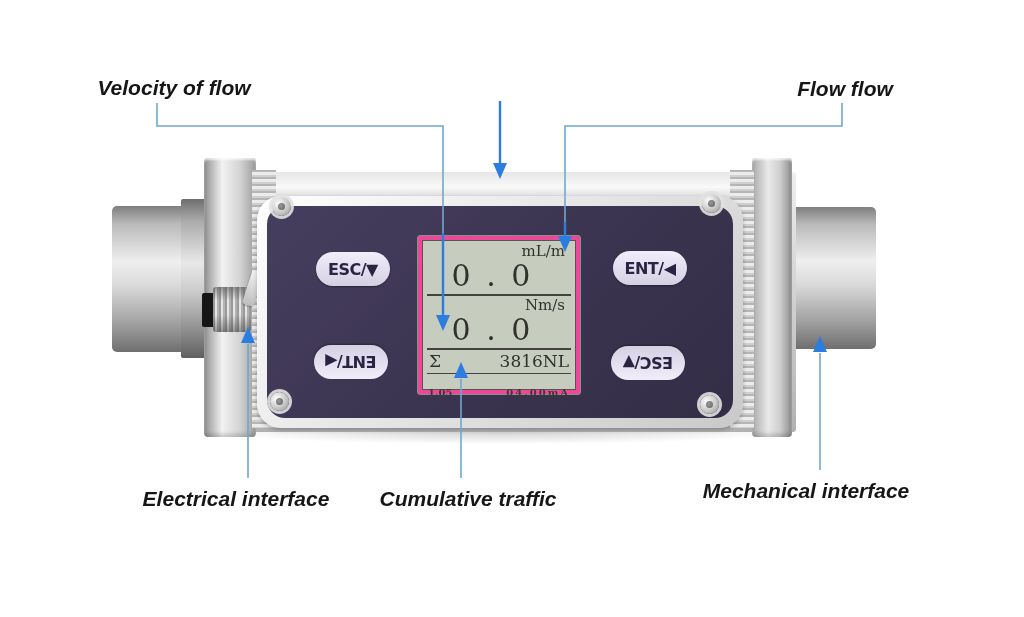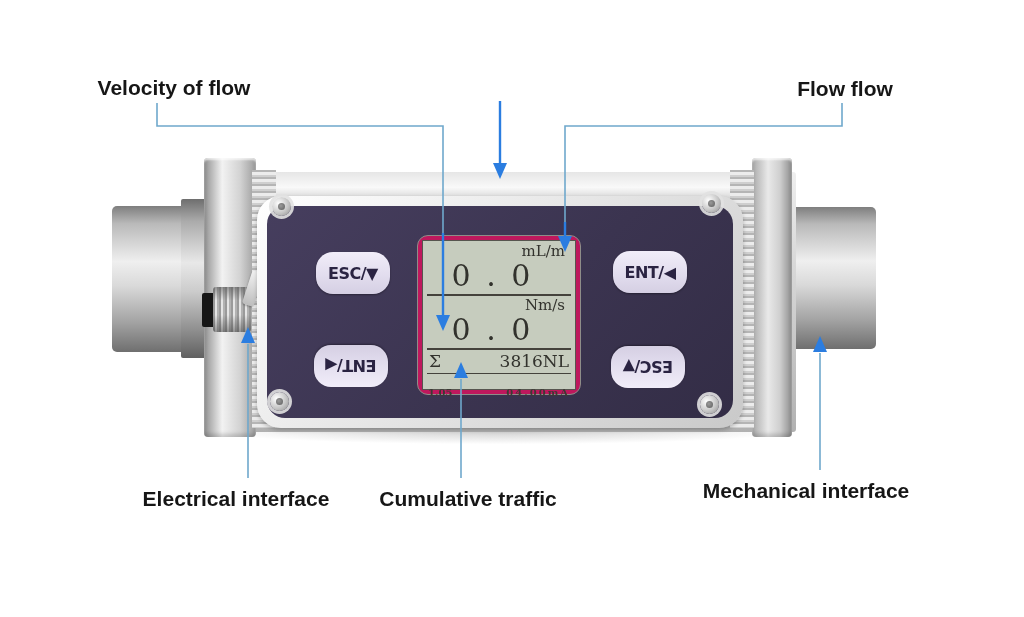--- a/index.html
+++ b/index.html
@@ -76,49 +76,49 @@
     background:radial-gradient(circle at 35% 35%,#ffffff 0%,#c6c6c6 55%,#8a8a8a 100%);
     box-shadow:0 0 0 3px rgba(225,225,225,.9);
   }
   .screw::after{
     content:"";position:absolute;left:6px;top:6px;width:7px;height:7px;border-radius:50%;
     background:radial-gradient(circle at 40% 40%,#9a9a9a,#5d5d5d);
   }
   
   .lcd-frame{
     position:absolute;left:417px;top:235px;width:164px;height:160px;
-    background:#be185d;border:1px solid #8e8d89;border-radius:11px;box-sizing:border-box;
+    background:#ec4899;border:1px solid #8e8d89;border-radius:3px;box-sizing:border-box;
   }
   .lcd{
     position:absolute;left:4px;top:4px;width:154px;height:150px;box-sizing:border-box;
     background:#c6ccbe;border:1px solid #57554f;
     font-family:"DejaVu Serif",serif;color:#32322d;
     display:flex;flex-direction:column;padding:2px 0 2px 0;
   }
   .lcd-unit{font-size:15px;line-height:17px;text-align:right;padding-right:10px;}
   .lcd-value{font-size:30px;line-height:31px;text-align:center;padding-right:16px;word-spacing:6px;}
   .lcd-sep{border-top:2px solid #44423c;margin:3px 4px 1px 4px;}
   .lcd-sep.thin{border-top-width:1px;margin-top:2px;}
   .lcd-row{display:flex;justify-content:space-between;align-items:baseline;font-size:17px;line-height:20px;padding:0 6px;}
   .lcd-row.small{font-size:10px;line-height:11px;color:#3c3a34;padding:12px 5px;font-weight:bold;}
   .lcd-row.small .sp{letter-spacing:2px;}
   
   .dev-btn{
-    position:absolute;width:74px;height:42px;border-radius:17px;
+    position:absolute;width:74px;height:34px;border-radius:17px;
     background:linear-gradient(180deg,#f1edf9 0%,#e2ddee 55%,#d5cfe3 100%);
     box-shadow:0 1px 2px rgba(0,0,0,.35);
     display:flex;align-items:center;justify-content:center;
     font-family:"DejaVu Sans",sans-serif;font-weight:bold;font-size:16px;color:#2a2342;
     letter-spacing:-0.5px;
   }
   .dev-btn.flip{transform:rotate(180deg);}
   
   .callout-label{
     position:absolute;transform:translateX(-50%);
-    font-weight:bold;font-size:21px;line-height:25px;color:#161616;white-space:nowrap;
+    font-weight:bold;font-size:21px;line-height:25px;color:#161616;white-space:nowrap;font-style:italic;
   }
   svg.overlay{position:absolute;left:0;top:0;pointer-events:none;}
 </style>
 </head>
 <body>
 
 <div id="canvas">
 
   <div class="pipe pipe-left"></div>
   <div class="flange flange-left"></div>

